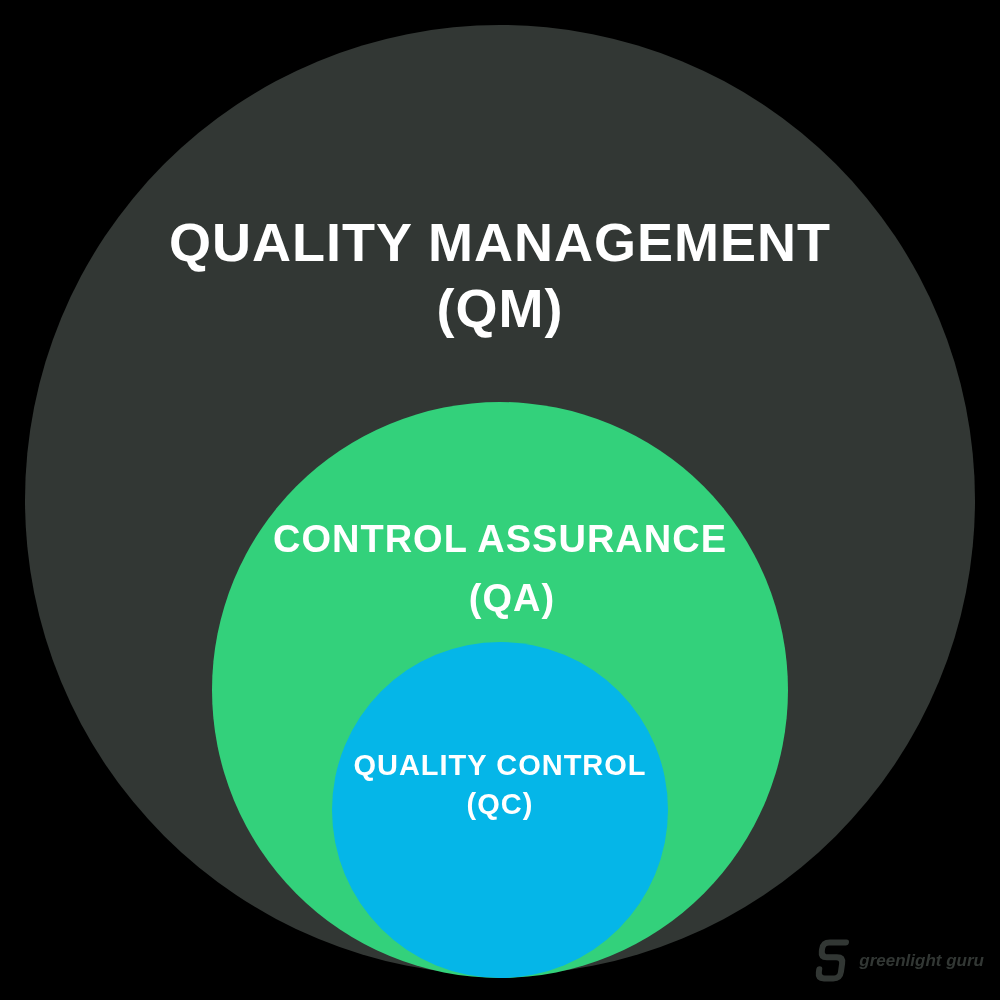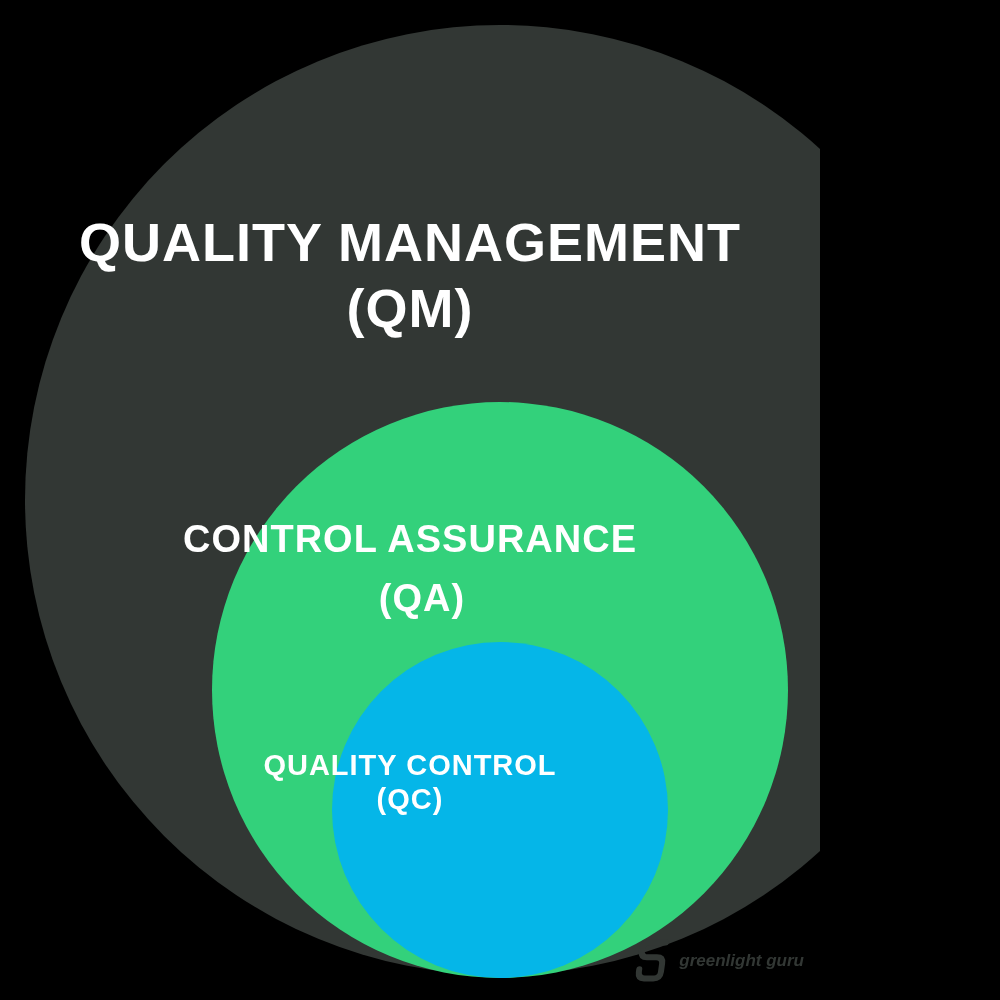--- a/index.html
+++ b/index.html
@@ -2,21 +2,21 @@
 <html><head>
 <meta charset="utf-8">
 <style>
   html, body {
     margin: 0;
     padding: 0;
     background: #000;
   }
   .canvas {
     position: relative;
-    width: 820px;
+    width: 1000px;
     height: 1000px;
     overflow: hidden;
     font-family: "Liberation Sans", sans-serif;
   }
   .circle {
     position: absolute;
     border-radius: 50%;
   }
   .circle-qm { left: 25px;  top: 25px;  width: 950px; height: 950px; }
   .circle-qa { left: 212px; top: 402px; width: 576px; height: 576px; }
@@ -33,21 +33,21 @@
   .label-qm { top: 211px; }
   .label-qm .line { font-size: 54px; line-height: 62px; letter-spacing: 1px; }
   .label-qm .abbr { margin-top: 4px; }
 
   .label-qa { top: 517px; }
   .label-qa .line { font-size: 38px; line-height: 44px; letter-spacing: 1px; }
   .label-qa .abbr { margin-top: 15px; margin-left: 24px; }
 
   .label-qc { top: 748px; }
   .label-qc .line { font-size: 29px; line-height: 34px; letter-spacing: 1px; }
-  .label-qc .abbr { }
+  .label-qc .abbr { margin-top: 5px; }
 
   .logo {
     position: absolute;
     right: 16px;
     bottom: 16px;
     display: flex;
     align-items: center;
     gap: 9px;
   }
   .logo-mark { display: block; }

